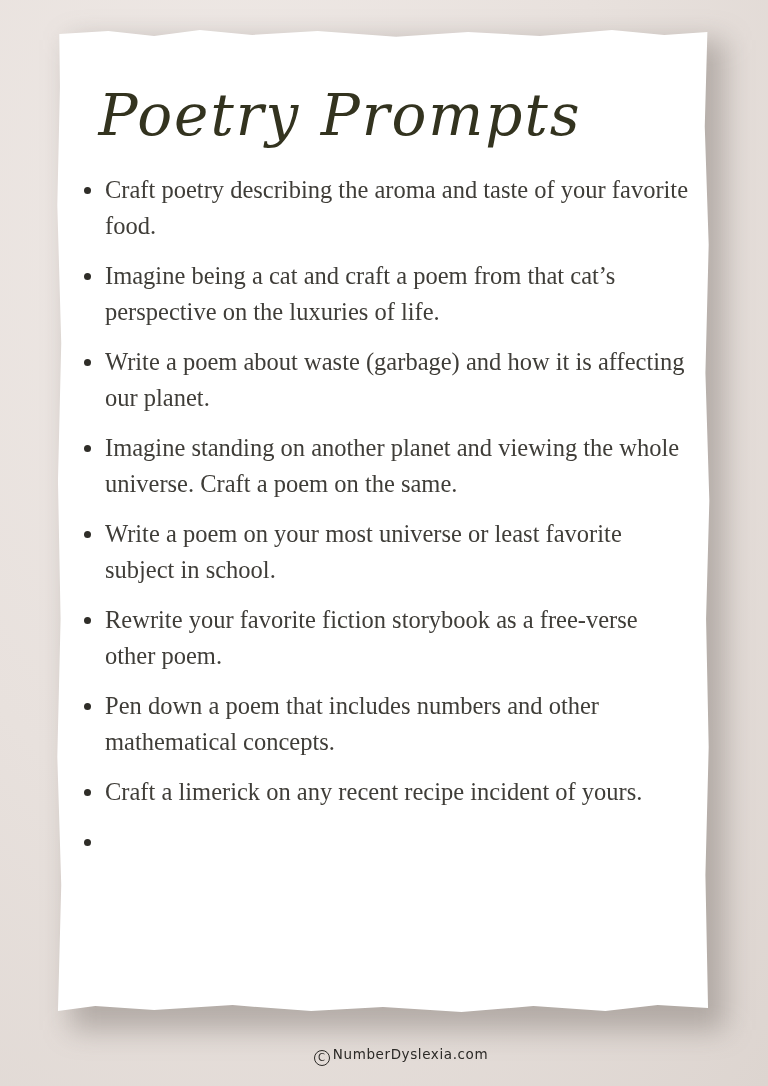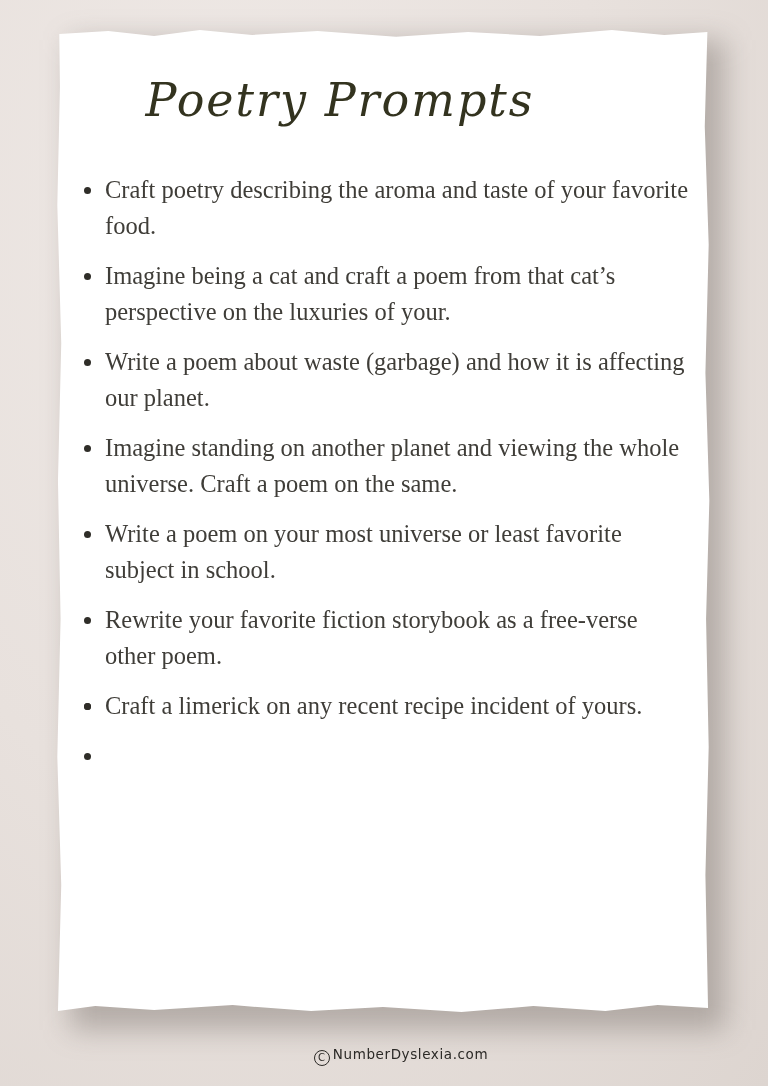--- a/index.html
+++ b/index.html
@@ -16,21 +16,21 @@
     position:absolute; left:56px; top:28px; width:654px; height:985px;
     background:#ffffff;
     clip-path: polygon(0.5% 0.6%, 8% 0.3%, 15% 0.8%, 22% 0.2%, 30% 0.7%, 40% 0.3%, 52% 0.9%, 63% 0.4%, 74% 0.8%, 85% 0.2%, 93% 0.7%, 99.6% 0.4%,
       99.2% 10%, 99.8% 22%, 99.3% 35%, 99.9% 48%, 99.4% 60%, 99.8% 73%, 99.3% 86%, 99.7% 99.5%,
       92% 99.2%, 84% 99.8%, 73% 99.3%, 62% 99.9%, 50% 99.4%, 39% 99.8%, 27% 99.2%, 15% 99.7%, 6% 99.3%, 0.3% 99.8%,
       0.8% 87%, 0.2% 74%, 0.7% 60%, 0.3% 46%, 0.8% 32%, 0.2% 18%, 0.6% 6%);
   }
   .title {
     position:absolute; left:0; top:42px; width:680px; text-align:center;
     font-family: "DejaVu Serif", serif; font-style:italic; font-weight:normal;
-    font-size:46px; color:#33331f; letter-spacing:2px;
+    font-size:58px; color:#33331f; letter-spacing:2px;
   }
   ul.prompts {
     position:absolute; left:80px; top:172px; width:610px; margin:0; padding:0;
     list-style:none;
   }
   ul.prompts li {
     position:relative; padding-left:25px; margin-bottom:14px;
     font-size:24.5px; line-height:36px; color:#3f3d38;
   }
   ul.prompts li .bullet {
@@ -49,25 +49,25 @@
 </head>
 <body>
 
 <div class="shadow"></div>
 <div class="card"></div>
 
 <h1 class="title">Poetry Prompts</h1>
 
 <ul class="prompts">
   <li><span class="bullet"></span><span>Craft poetry describing the aroma and taste of your favorite food.</span></li>
-  <li><span class="bullet"></span><span>Imagine being a cat and craft a poem from that cat’s perspective on the luxuries of your.</span></li>
+  <li><span class="bullet"></span><span>Imagine being a cat and craft a poem from that cat’s perspective on the luxuries of life.</span></li>
   <li><span class="bullet"></span><span>Write a poem about waste (garbage) and how it is affecting our planet.</span></li>
   <li><span class="bullet"></span><span>Imagine standing on another planet and viewing the whole universe. Craft a poem on the same.</span></li>
   <li><span class="bullet"></span><span>Write a poem on your most universe or least favorite subject in school.</span></li>
   <li><span class="bullet"></span><span>Rewrite your favorite fiction storybook as a free-verse other poem.</span></li>
-  <li><span class="bullet"></span></li>
+  <li><span class="bullet"></span><span>Pen down a poem that includes numbers and other mathematical concepts.</span></li>
   <li><span class="bullet"></span><span>Craft a limerick on any recent recipe incident of yours.</span></li>
   <li><span class="bullet"></span></li>
 </ul>
 
 <div class="footer">
   <span class="copy">C</span><span>NumberDyslexia.com</span>
 </div>
 
 </body></html>

